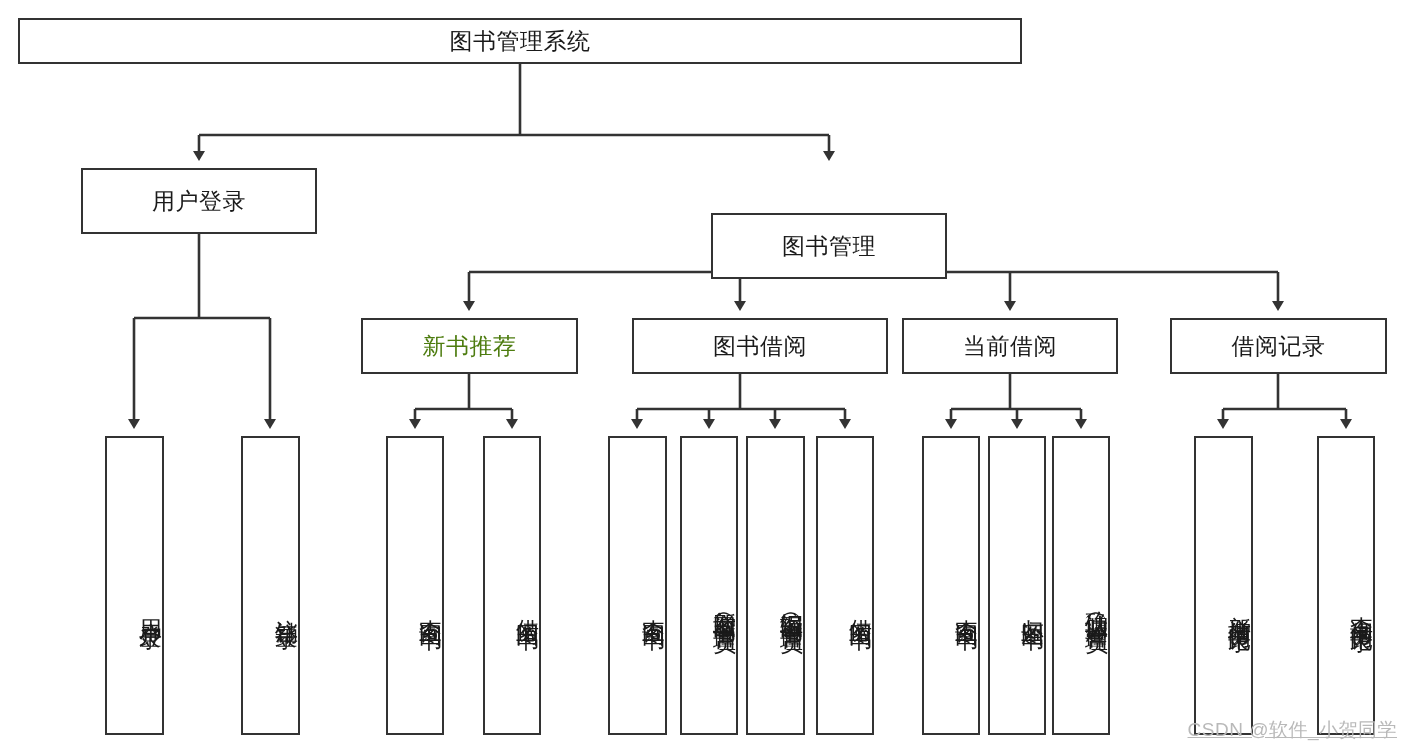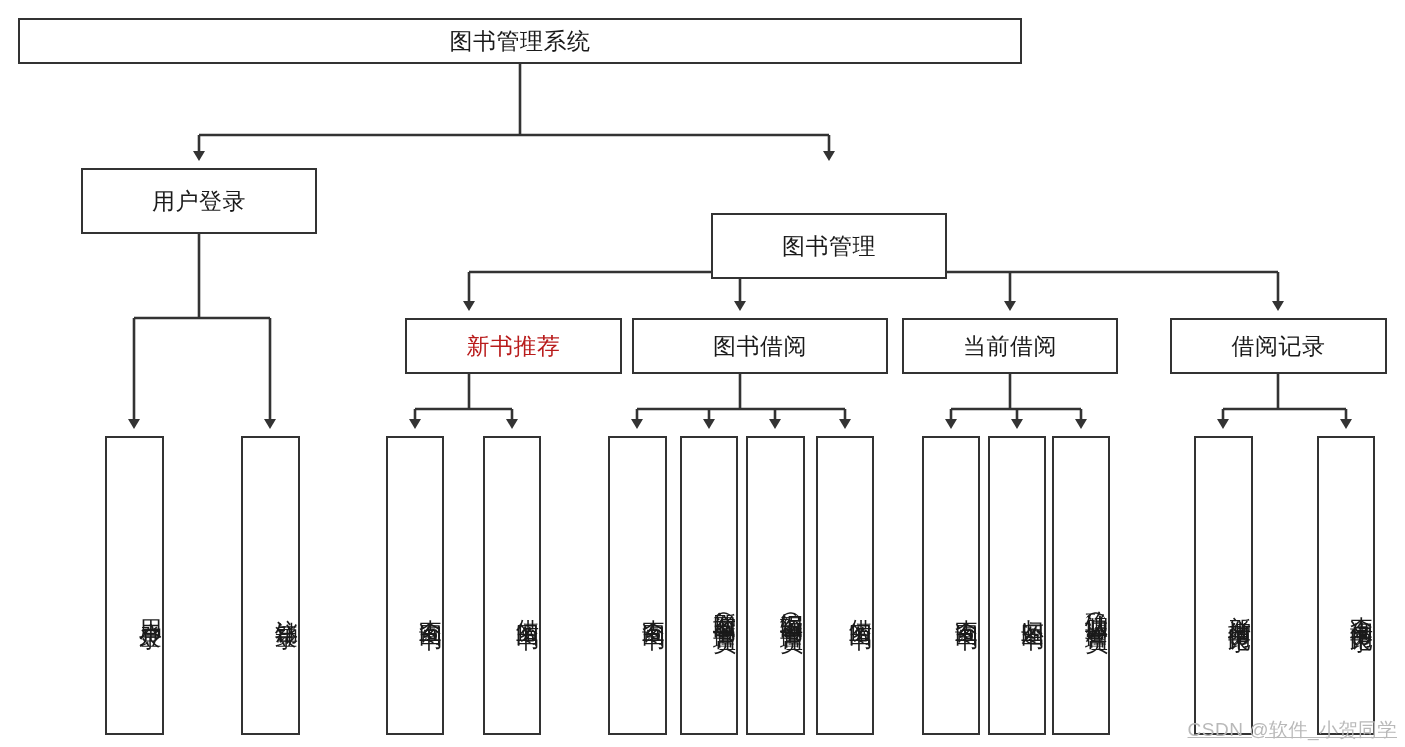--- a/index.html
+++ b/index.html
@@ -114,21 +114,21 @@
       <path d="M1223,409 L1223,420" marker-end="url(#arrow)"></path>
       <path d="M1346,409 L1346,420" marker-end="url(#arrow)"></path>
     </g>
   </svg>
 
   <div class="node horiz" id="node-root" style="left: 18px; top: 18px; width: 1004px; height: 46px; border-color: rgb(51, 51, 51); background: rgb(255, 255, 255); color: rgb(26, 26, 26);">图书管理系统</div>
 
   <div class="node horiz" style="left: 81px; top: 168px; width: 236px; height: 66px; border-color: rgb(51, 51, 51); background: rgb(255, 255, 255); color: rgb(26, 26, 26);">用户登录</div>
   <div class="node horiz" style="left: 711px; top: 168px; width: 236px; height: 66px; border-color: rgb(51, 51, 51); background: rgb(255, 255, 255); color: rgb(26, 26, 26); margin-top: 45px;">图书管理</div>
 
-  <div class="node horiz" style="left: 361px; top: 318px; width: 217px; height: 56px; border-color: rgb(51, 51, 51); background: rgb(255, 255, 255); color: #b91c1c; margin-left: 44px;">新书推荐</div>
+  <div class="node horiz" style="left: 361px; top: 318px; width: 217px; height: 56px; border-color: rgb(51, 51, 51); background: rgb(255, 255, 255); color: #4d7c0f;">新书推荐</div>
   <div class="node horiz" style="left: 632px; top: 318px; width: 256px; height: 56px; border-color: rgb(51, 51, 51); background: rgb(255, 255, 255); color: rgb(26, 26, 26);">图书借阅</div>
   <div class="node horiz" style="left: 902px; top: 318px; width: 216px; height: 56px; border-color: rgb(51, 51, 51); background: rgb(255, 255, 255); color: rgb(26, 26, 26);">当前借阅</div>
   <div class="node horiz" style="left: 1170px; top: 318px; width: 217px; height: 56px; border-color: rgb(51, 51, 51); background: rgb(255, 255, 255); color: rgb(26, 26, 26);">借阅记录</div>
 
   <div class="node vert" style="left: 105px; top: 436px; width: 59px; height: 299px; border-color: rgb(51, 51, 51); background: rgb(255, 255, 255); color: rgb(26, 26, 26);">用户登录</div>
   <div class="node vert" style="left: 241px; top: 436px; width: 59px; height: 299px; border-color: rgb(51, 51, 51); background: rgb(255, 255, 255); color: rgb(26, 26, 26);">注销登录</div>
   <div class="node vert" style="left: 386px; top: 436px; width: 58px; height: 299px; border-color: rgb(51, 51, 51); background: rgb(255, 255, 255); color: rgb(26, 26, 26);">查询图书</div>
   <div class="node vert" style="left: 483px; top: 436px; width: 58px; height: 299px; border-color: rgb(51, 51, 51); background: rgb(255, 255, 255); color: rgb(26, 26, 26);">借阅图书</div>
   <div class="node vert" style="left: 608px; top: 436px; width: 59px; height: 299px; border-color: rgb(51, 51, 51); background: rgb(255, 255, 255); color: rgb(26, 26, 26);">查询图书</div>
   <div class="node vert" style="left: 680px; top: 436px; width: 58px; height: 299px; border-color: rgb(51, 51, 51); background: rgb(255, 255, 255); color: rgb(26, 26, 26);">新增图书（管理员）</div>

